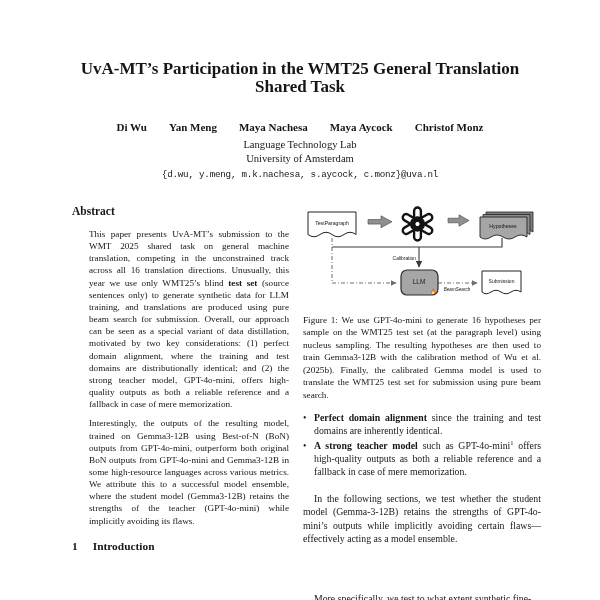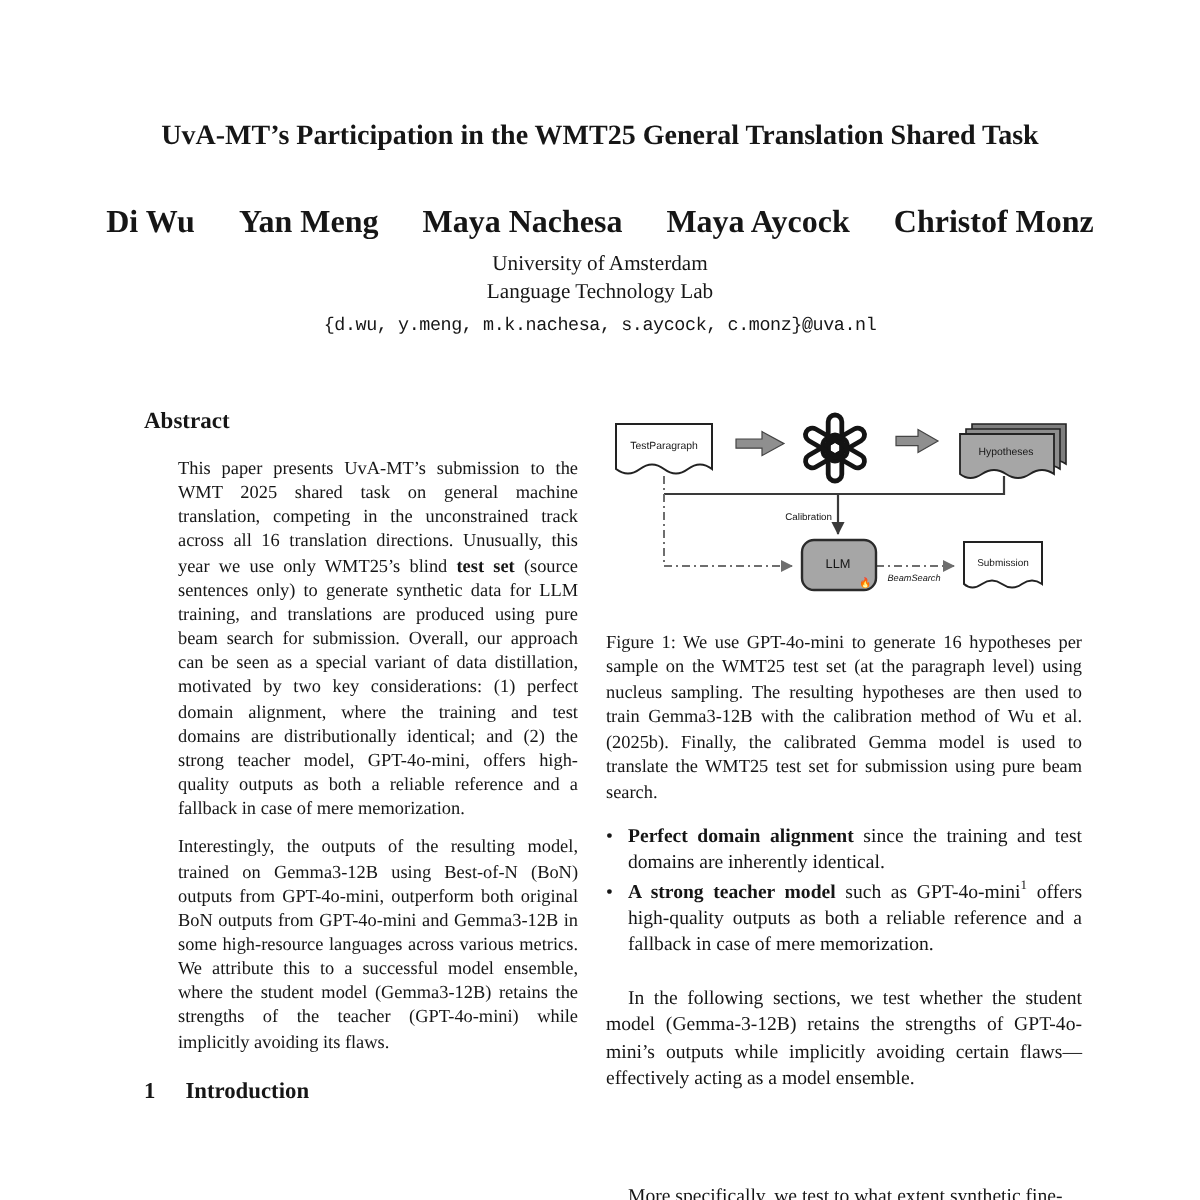--- a/index.html
+++ b/index.html
@@ -4,23 +4,23 @@
 <style>
   * { margin:0; padding:0; box-sizing:border-box; }
   html,body { background:#e8e8e8; }
   .page {
     position:relative; width:600px; height:600px; margin:0 auto;
     background:#ffffff; overflow:hidden; color:#161616;
     font-family:"Liberation Serif", serif;
   }
   
   .header { position:absolute; top:60px; left:0; right:0; text-align:center; }
-  .title { font-size:14px; font-weight:bold; margin:0 55px; line-height:18px; }
+  .title { font-size:17px; font-weight:bold; margin:0 55px; line-height:18px; }
   .authors { display:flex; justify-content:center; gap:22px; margin-top:25px;
-             font-weight:bold; font-size:16px;text-align:center; }
+             font-weight:bold; font-size:11px;text-align:center; }
   .affil { font-size:10.6px; line-height:14px; margin-top:5px; }
   .emails { font-family:"Liberation Mono", monospace; font-size:9.2px; margin-top:3px; letter-spacing:-0.2px; }
   
   .col-left  { position:absolute; left:72px;  top:205px; width:227px; }
   .col-right { position:absolute; left:303px; top:203px; width:238px; }
   .abs-head { font-weight:bold; font-size:11.5px; margin-bottom:11px; }
   .abs-body { margin:0 10px 0 17px; font-size:9.2px; line-height:12.15px; text-align:justify; }
   .abs-body p + p { margin-top:7px; }
   .sec-head { display:flex; gap:15px; font-weight:bold; font-size:11.4px; margin-top:13px; }
   .body-p { font-size:9.85px; line-height:12.9px; text-align:justify; margin-top:8px; }
@@ -46,22 +46,22 @@
   <div class="header">
     <div class="title">UvA-MT’s Participation in the WMT25 General Translation Shared Task</div>
     <div class="authors">
       <span>Di Wu</span>
       <span>Yan Meng</span>
       <span>Maya Nachesa</span>
       <span>Maya Aycock</span>
       <span>Christof Monz</span>
     </div>
     <div class="affil">
+      <div>Language Technology Lab</div>
       <div>University of Amsterdam</div>
-      <div>Language Technology Lab</div>
     </div>
     <div class="emails">{d.wu, y.meng, m.k.nachesa, s.aycock, c.monz}@uva.nl</div>
   </div>
 
   <div class="col-left">
     <div class="abs-head">Abstract</div>
     <div class="abs-body">
       <p><span>This paper presents UvA-MT’s submission to the WMT 2025 shared task on general machine translation, competing in the unconstrained track across all 16 translation directions. Unusually, this year we use only WMT25’s blind </span><b>test set</b><span> (source sentences only) to generate synthetic data for LLM training, and translations are produced using pure beam search for submission. Overall, our approach can be seen as a special variant of data distillation, motivated by two key considerations: (1) perfect domain alignment, where the training and test domains are distributionally identical; and (2) the strong teacher model, GPT-4o-mini, offers high-quality outputs as both a reliable reference and a fallback in case of mere memorization.</span></p>
       <p>Interestingly, the outputs of the resulting model, trained on Gemma3-12B using Best-of-N (BoN) outputs from GPT-4o-mini, outperform both original BoN outputs from GPT-4o-mini and Gemma3-12B in some high-resource languages across various metrics. We attribute this to a successful model ensemble, where the student model (Gemma3-12B) retains the strengths of the teacher (GPT-4o-mini) while implicitly avoiding its flaws.</p>
     </div>

